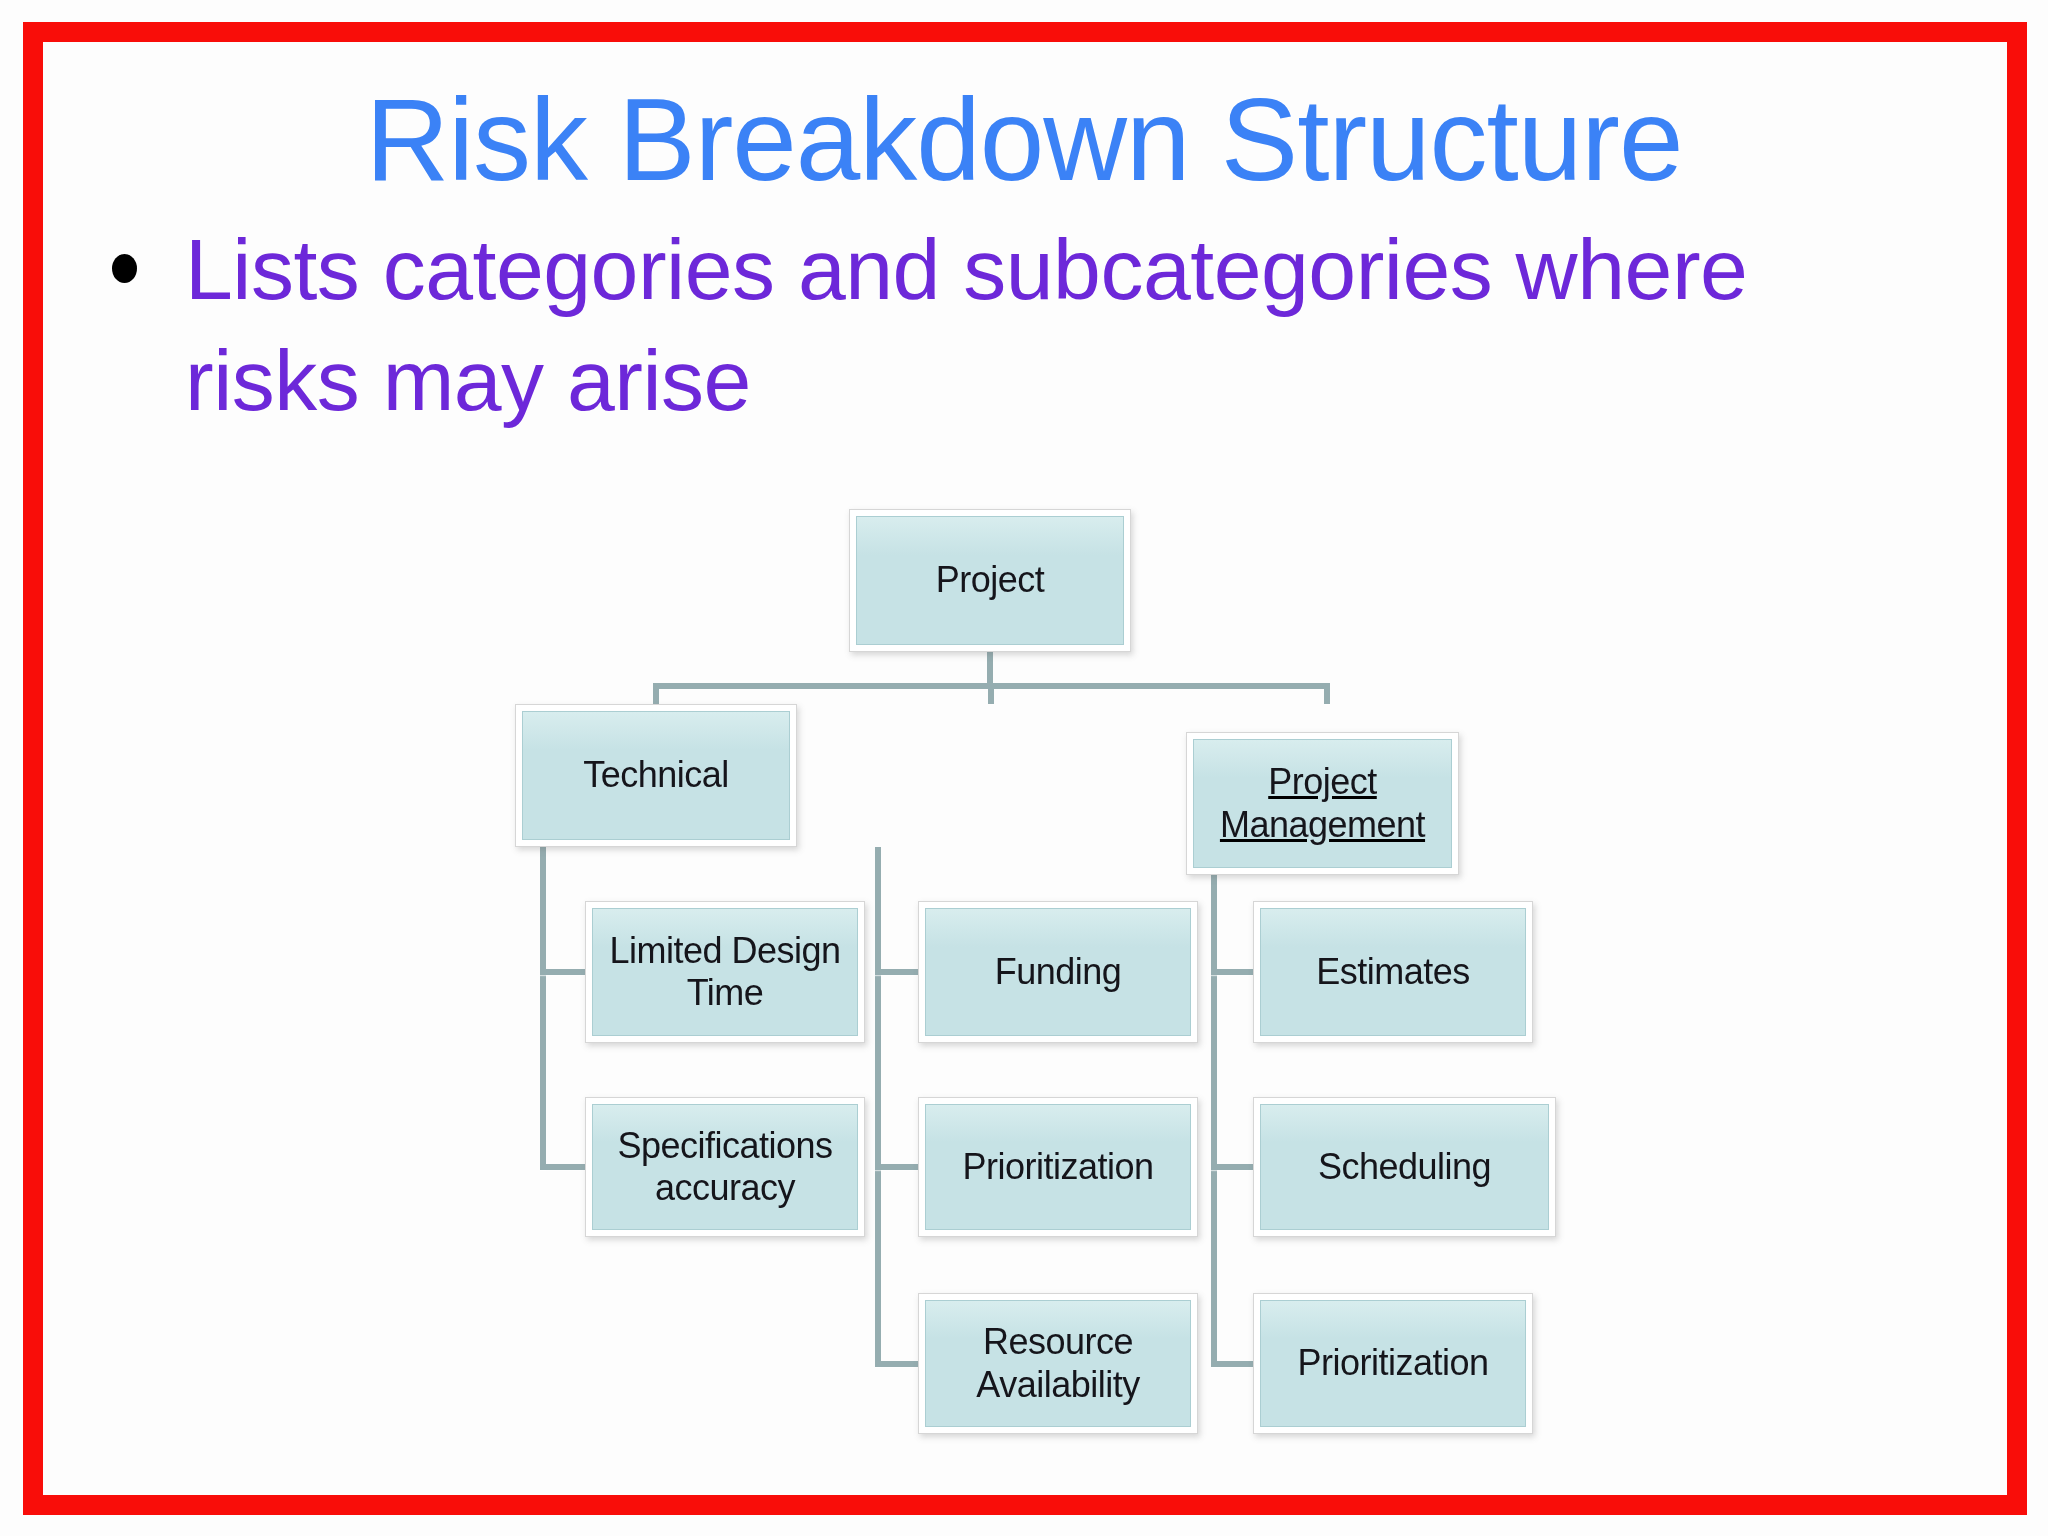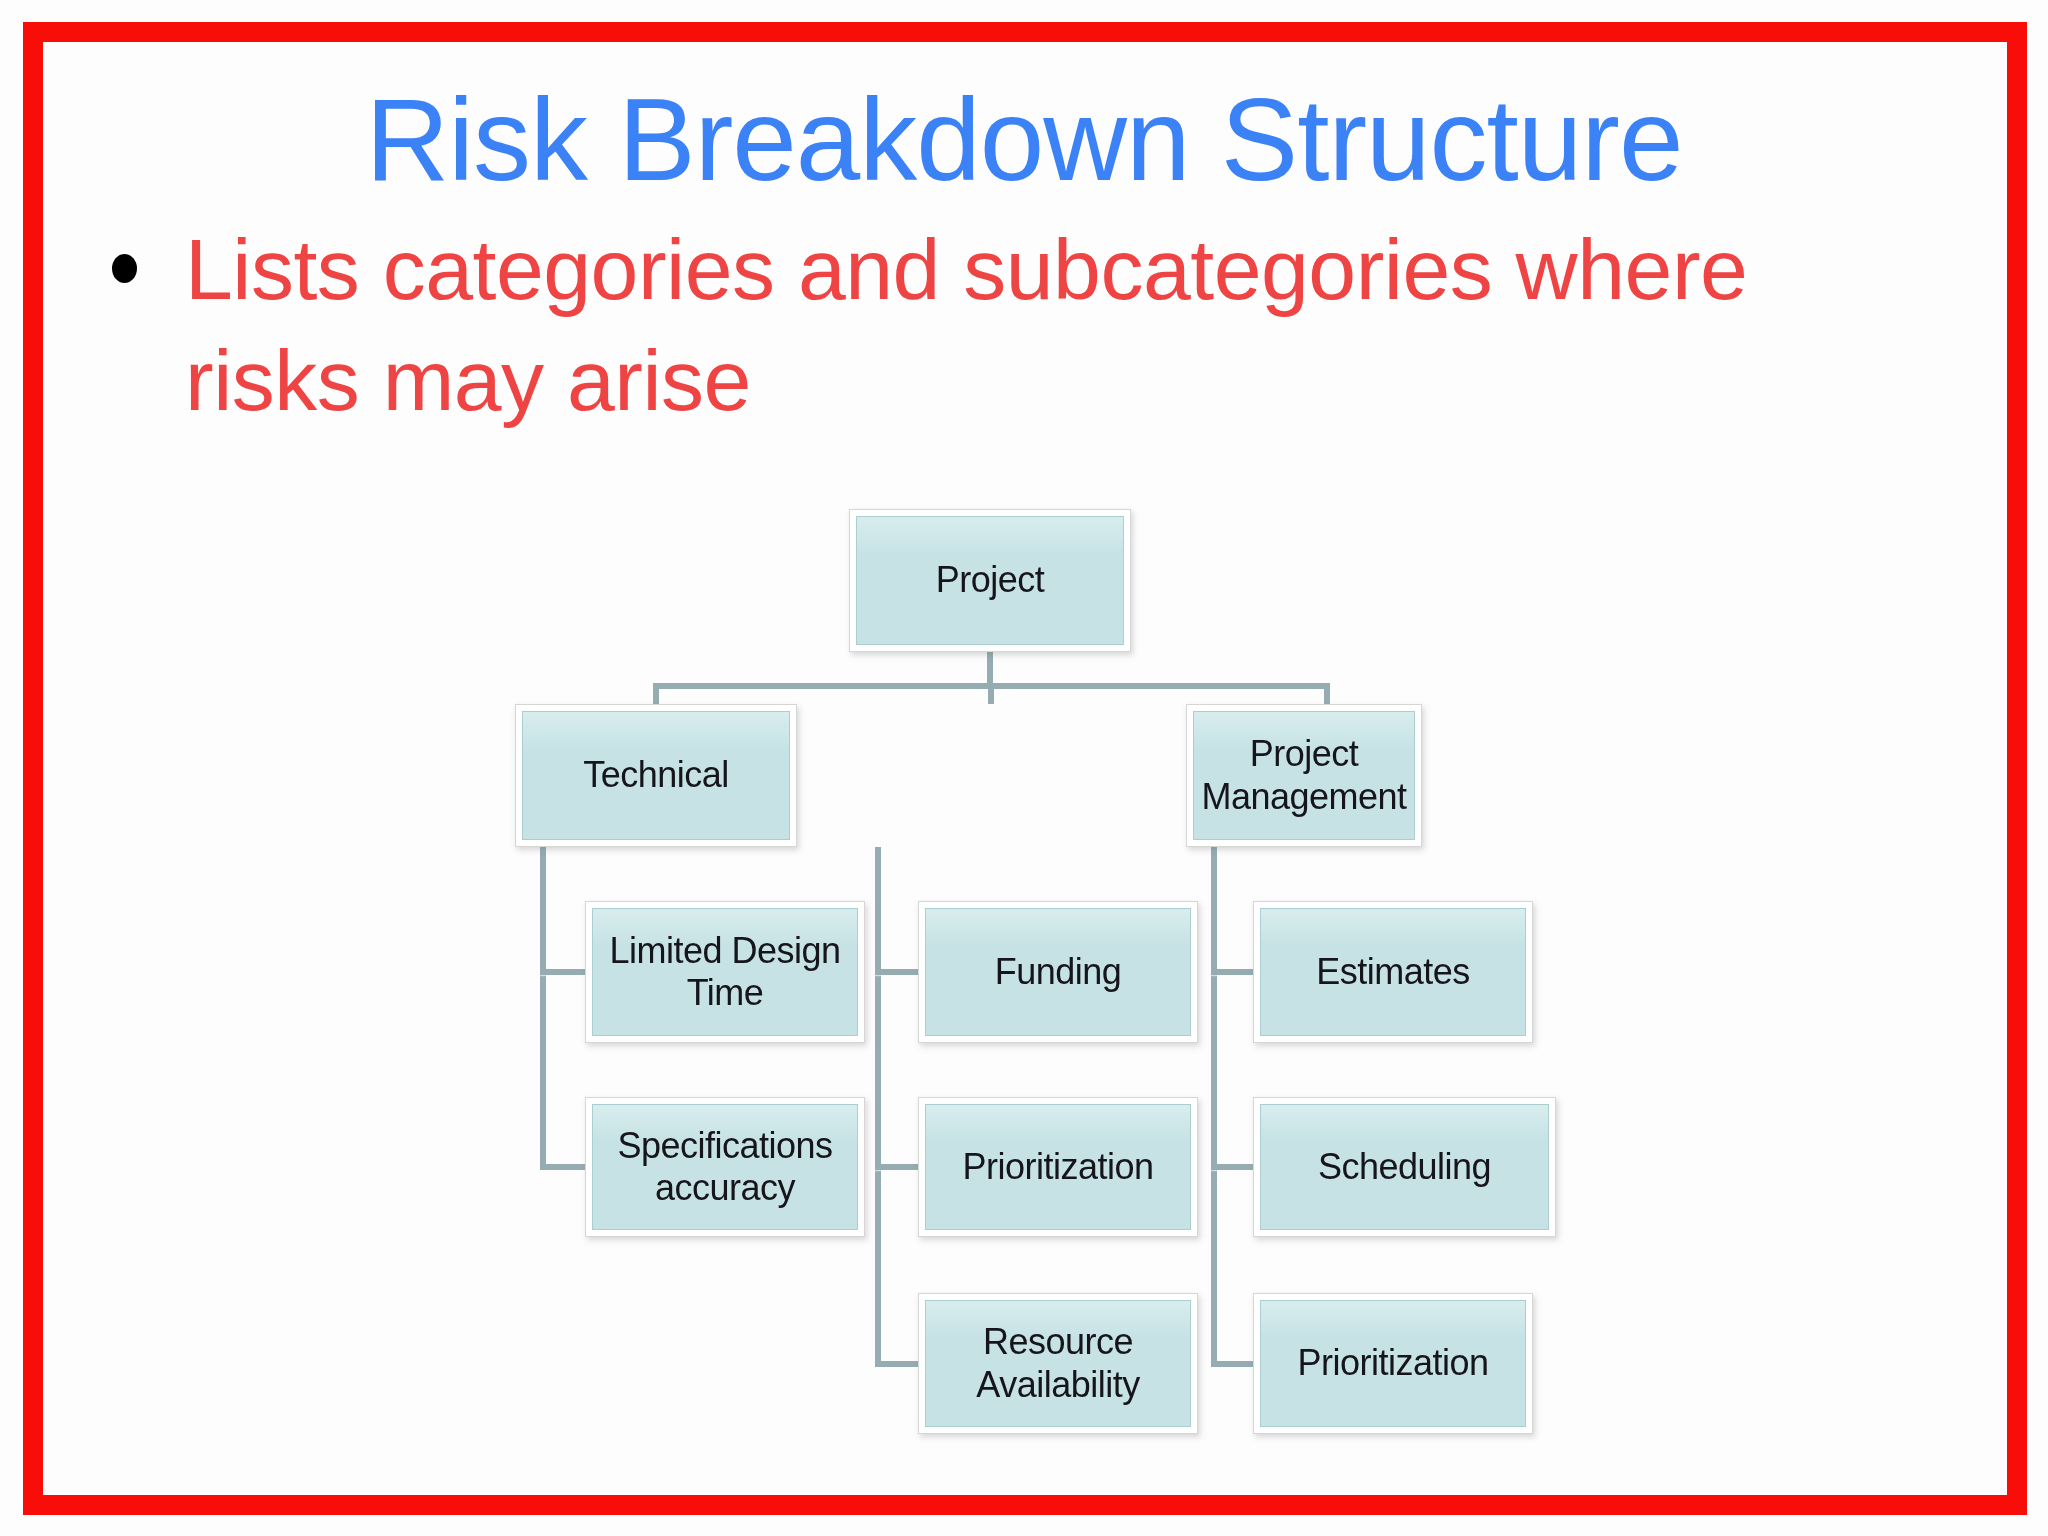--- a/index.html
+++ b/index.html
@@ -50,21 +50,21 @@
     width: 25px;
     height: 29px;
     border-radius: 50%;
     background: #000000;
     margin-top: 40px;
     margin-right: 48px;
   }
   .bullet-text {
     font-size: 86px;
     line-height: 1.29;
-    color: #ef4444;
+    color: #6d28d9;
     letter-spacing: -0.5px;
   }
   #diagram {
     position: absolute;
     left: 0;
     top: 0;
     width: 2048px;
     height: 1536px;
   }
   .connector {
@@ -132,21 +132,21 @@
       <div class="node" style="left: 849px; top: 509px; width: 282px; height: 143px;">
         <div class="node-fill">
           <span class="node-label">Project</span>
         </div>
       </div>
       <div class="node" style="left: 515px; top: 704px; width: 282px; height: 143px;">
         <div class="node-fill">
           <span class="node-label">Technical</span>
         </div>
       </div>
-      <div class="node" style="left: 1186px; top: 704px; width: 236px; height: 143px;">
+      <div class="node" style="left: 1186px; top: 732px; width: 273px; height: 143px; text-decoration: underline;">
         <div class="node-fill">
           <span class="node-label">Project Management</span>
         </div>
       </div>
       <div class="node" style="left: 585px; top: 901px; width: 280px; height: 142px;">
         <div class="node-fill">
           <span class="node-label">Limited Design Time</span>
         </div>
       </div>
       <div class="node" style="left: 918px; top: 901px; width: 280px; height: 142px;">

